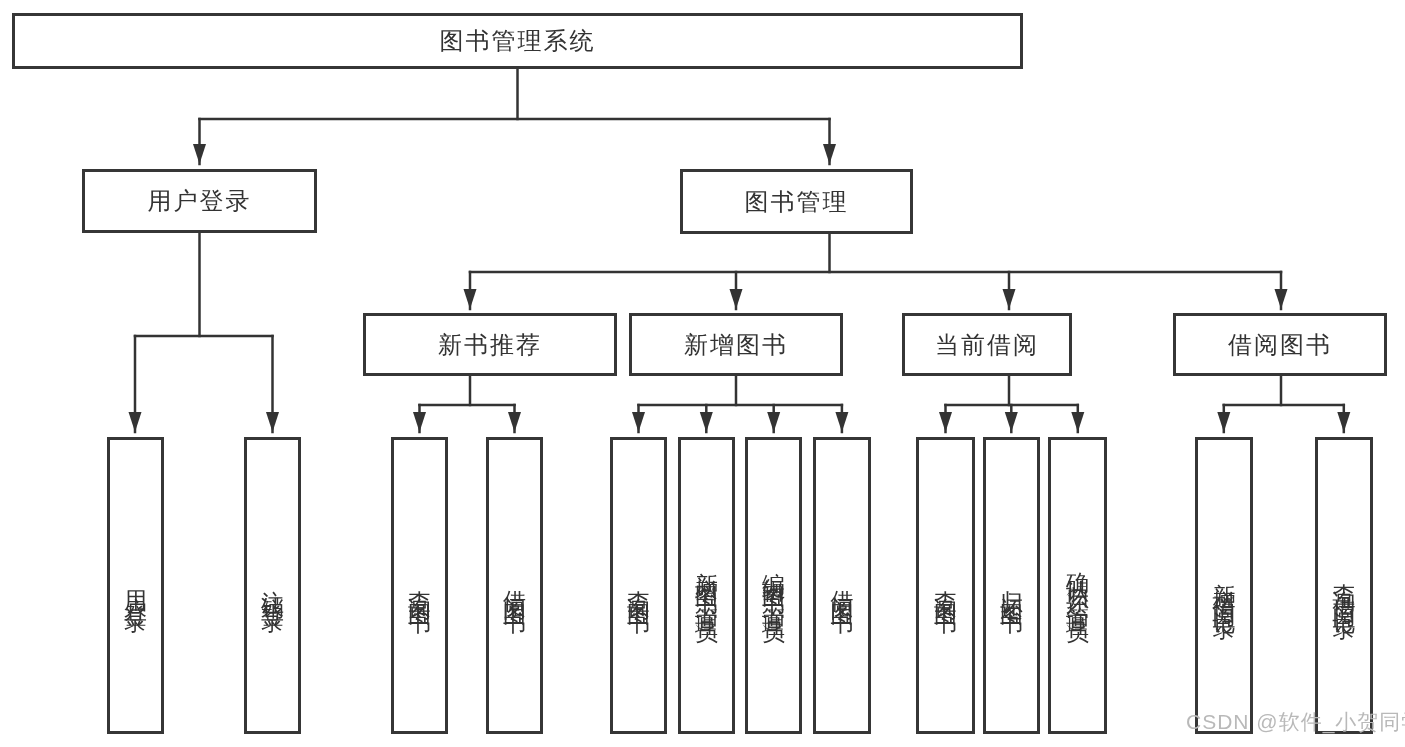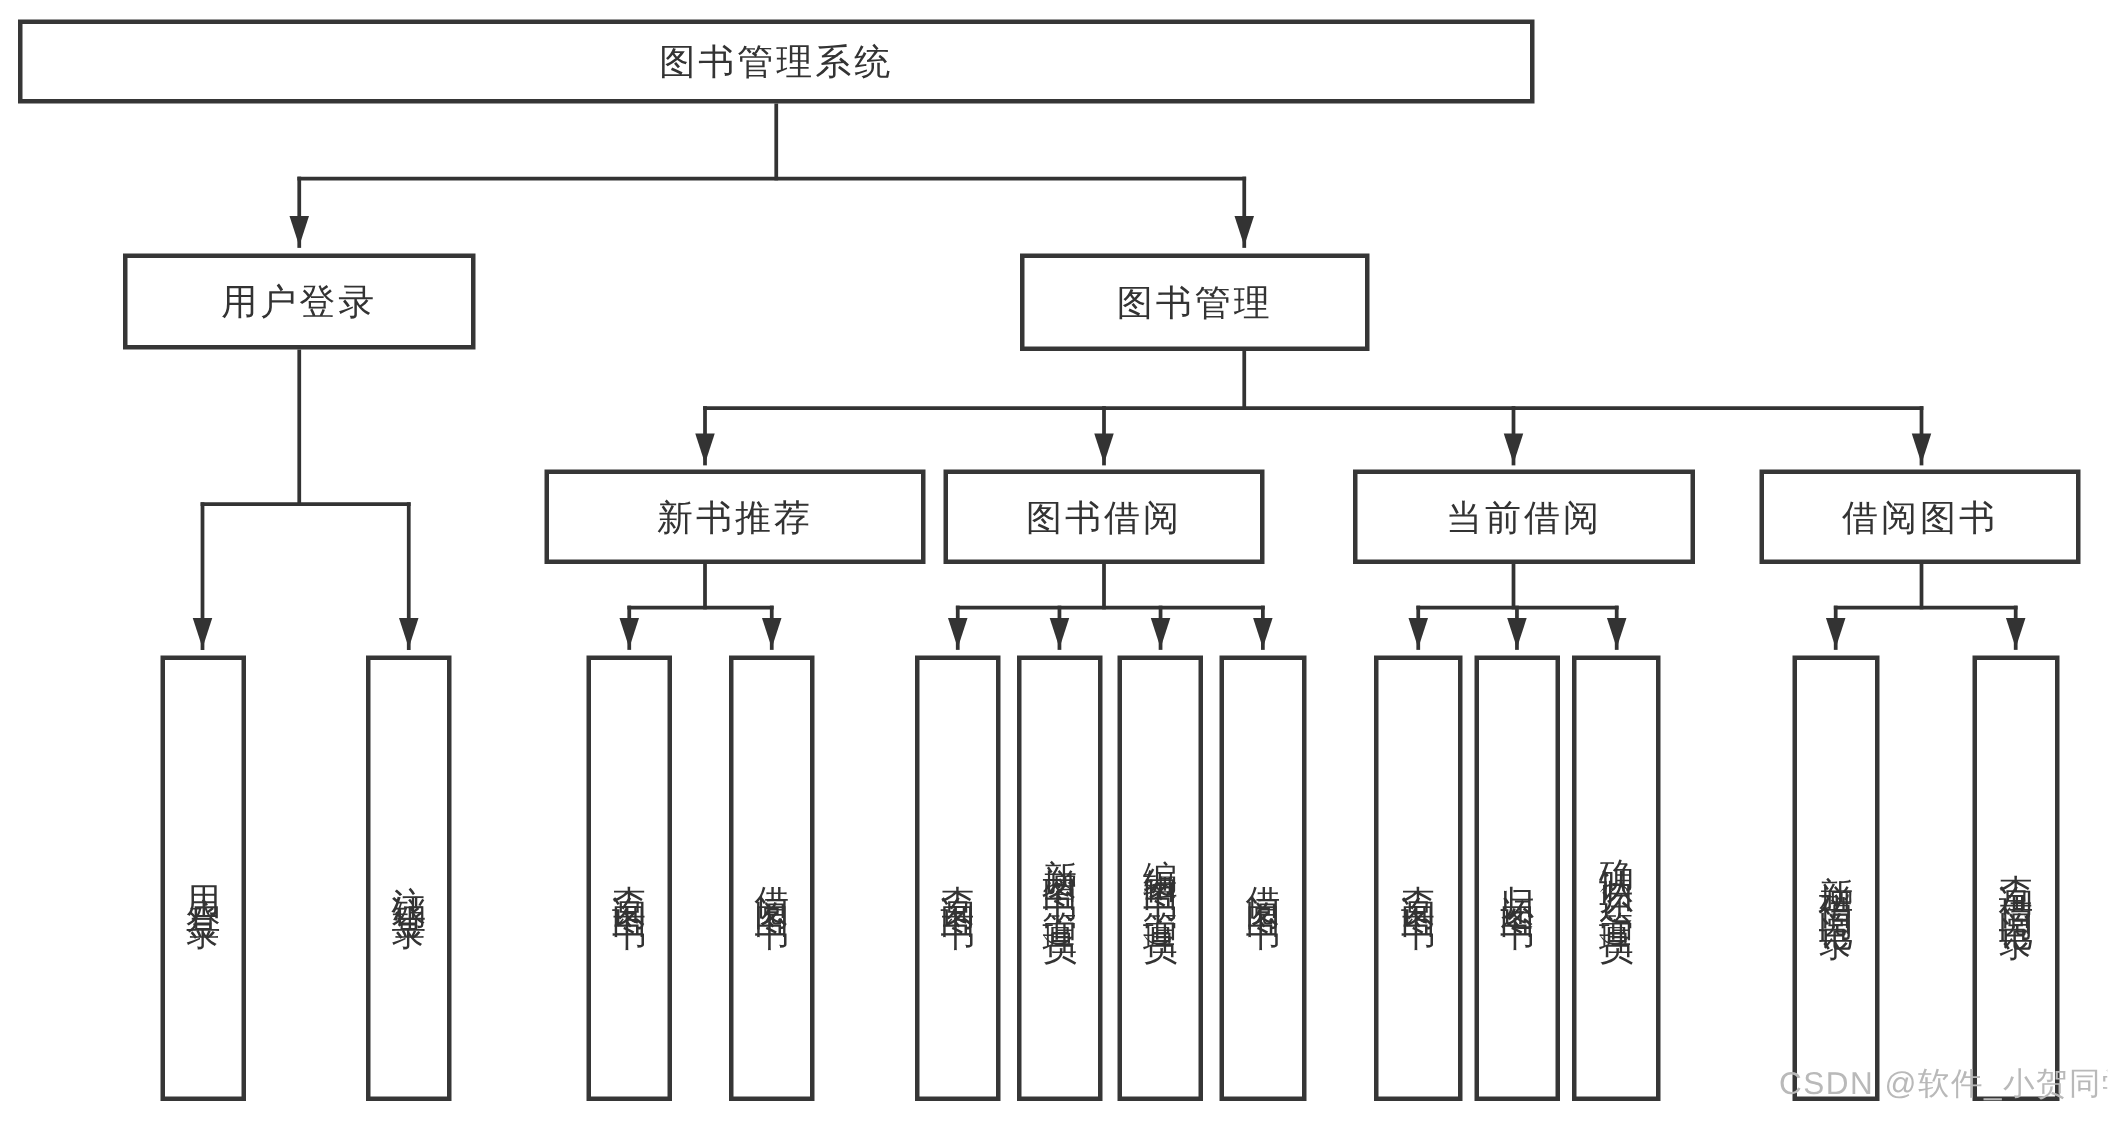--- a/index.html
+++ b/index.html
@@ -85,23 +85,23 @@
     <span>用户登录</span>
   </div>
   <div class="box hbox" style="left:680px;top:169px;width:233px;height:65px;">
     <span>图书管理</span>
   </div>
 
   <div class="box hbox" style="left:363px;top:313px;width:254px;height:63px;">
     <span>新书推荐</span>
   </div>
   <div class="box hbox" style="left:629px;top:313px;width:214px;height:63px;">
-    <span>图书借阅</span>
+    <span>新增图书</span>
   </div>
-  <div class="box hbox" style="left:902px;top:313px;width:228px;height:63px;">
+  <div class="box hbox" style="left:902px;top:313px;width:170px;height:63px;">
     <span>当前借阅</span>
   </div>
   <div class="box hbox" style="left:1173px;top:313px;width:214px;height:63px;">
     <span>借阅图书</span>
   </div>
 
   <div class="box vbox" style="left:107px;top:437px;width:57px;height:297px;">
     <span class="vtext">用户登录</span>
   </div>
   <div class="box vbox" style="left:244px;top:437px;width:57px;height:297px;">

